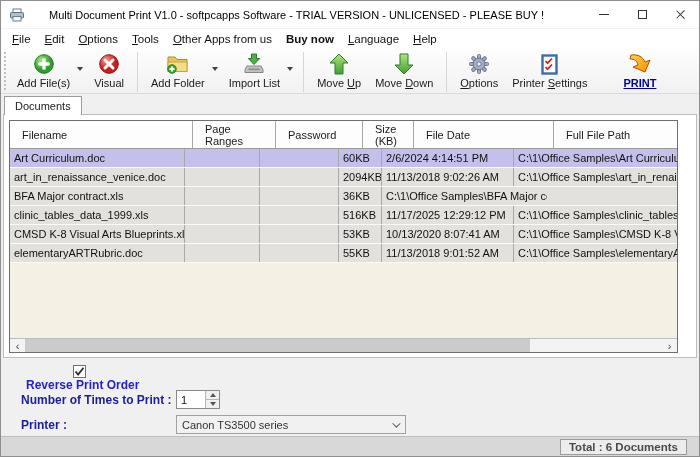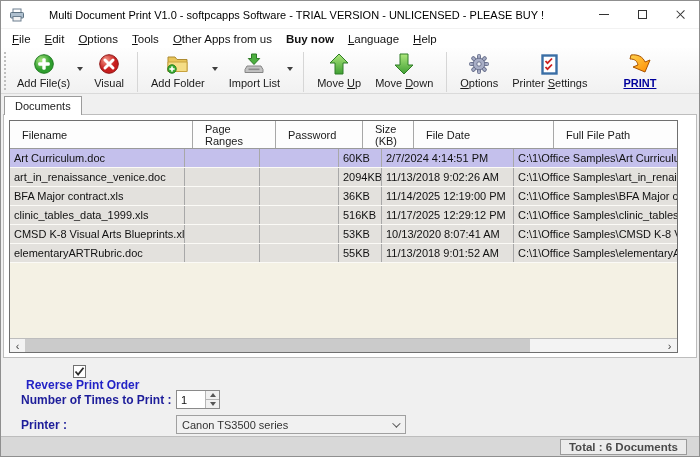--- a/index.html
+++ b/index.html
@@ -282,37 +282,36 @@
       <div class="c c6">
           <span>Full File Path</span>
         </div>
     </div>
 
     <div class="trow sel">
       <div class="c c1">Art Curriculum.doc</div>
       <div class="c c2"></div>
       <div class="c c3"></div>
       <div class="c c4">60KB</div>
-      <div class="c c5">2/7/2024 4:14:51 PM</div>
+      <div class="c c5">2/6/2024 4:14:51 PM</div>
       <div class="c c6">C:\1\Office Samples\Art Curriculum.doc</div>
     </div>
     <div class="trow">
       <div class="c c1">art_in_renaissance_venice.doc</div>
       <div class="c c2"></div>
       <div class="c c3"></div>
       <div class="c c4">2094KB</div>
       <div class="c c5">11/13/2018 9:02:26 AM</div>
       <div class="c c6">C:\1\Office Samples\art_in_renaissance_venice.doc</div>
     </div>
     <div class="trow">
       <div class="c c1">BFA Major contract.xls</div>
       <div class="c c2"></div>
       <div class="c c3"></div>
       <div class="c c4">36KB</div>
-      <div class="c c5">11/14/2025 12:19:00 PM</div>
       <div class="c c6">C:\1\Office Samples\BFA Major contract.xls</div>
     </div>
     <div class="trow">
       <div class="c c1">clinic_tables_data_1999.xls</div>
       <div class="c c2"></div>
       <div class="c c3"></div>
       <div class="c c4">516KB</div>
       <div class="c c5">11/17/2025 12:29:12 PM</div>
       <div class="c c6">C:\1\Office Samples\clinic_tables_data_1999.xls</div>
     </div>

